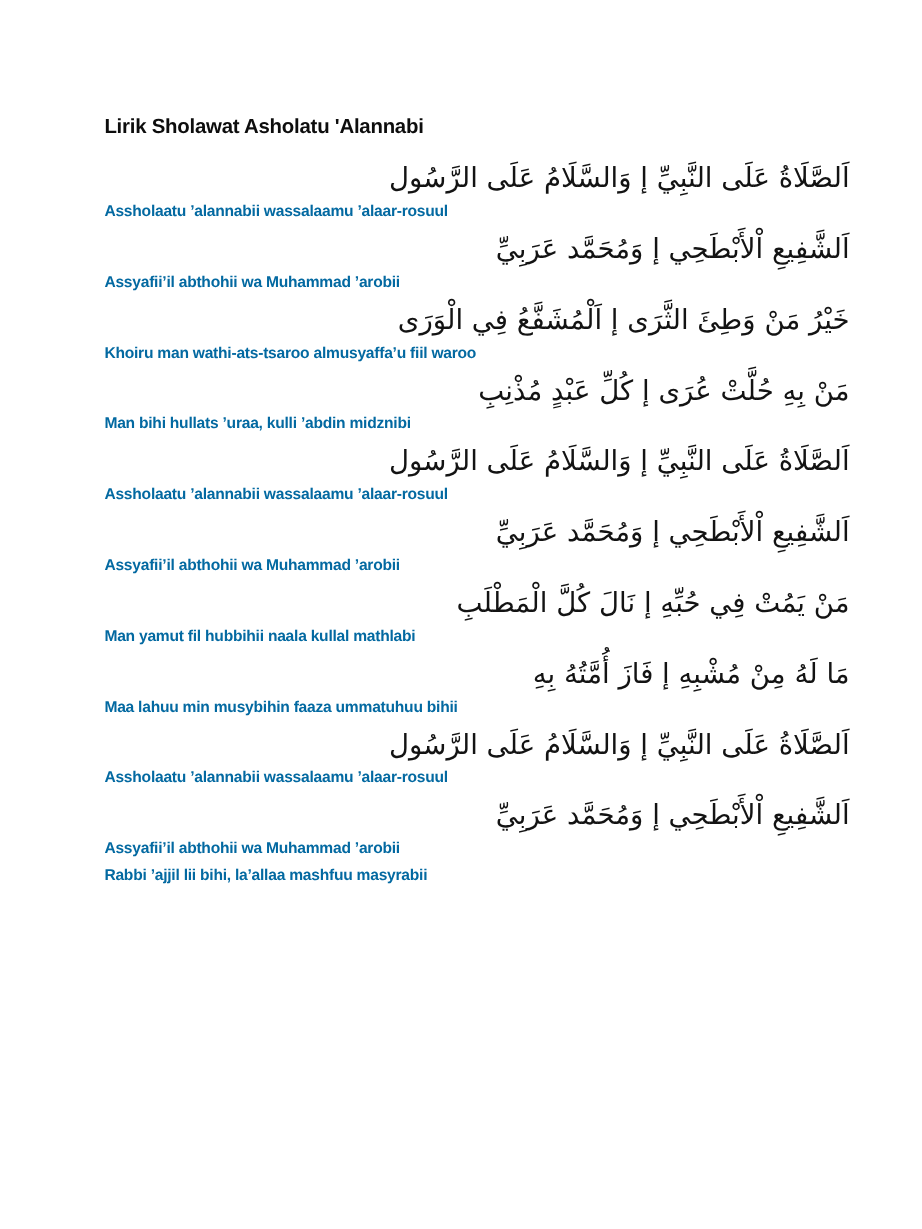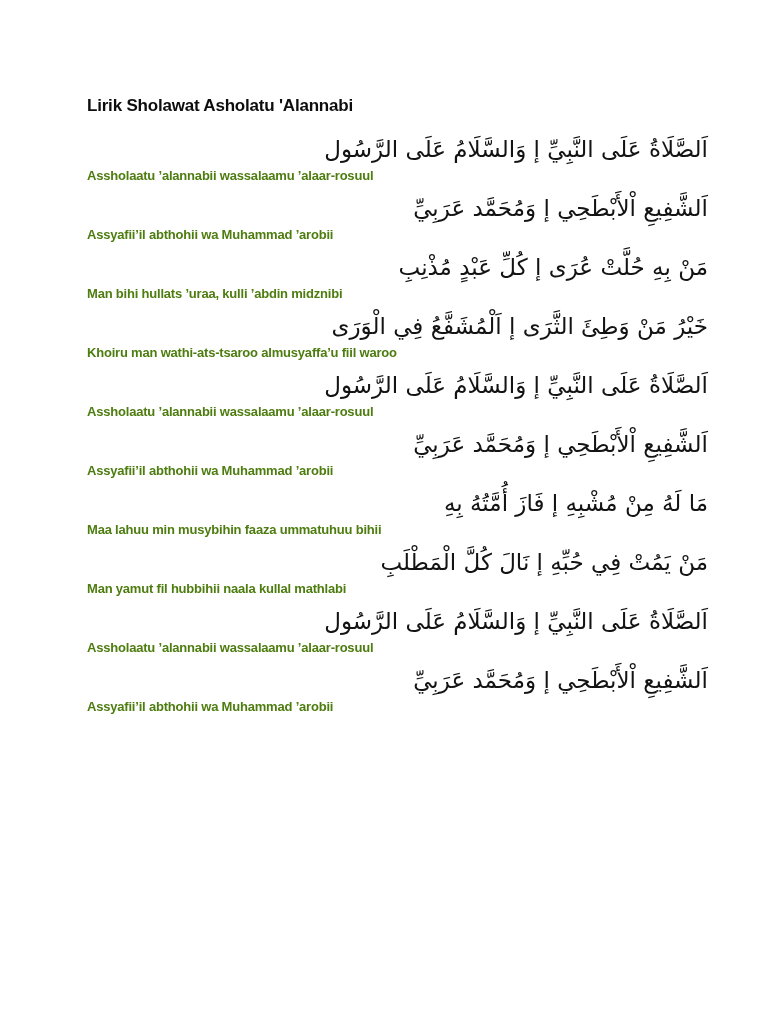--- a/index.html
+++ b/index.html
@@ -42,21 +42,21 @@
     text-align: right;
     unicode-bidi: isolate;
     white-space: nowrap;
   }
   .latin-line {
     font-family: "Liberation Sans", sans-serif;
     font-size: 13px;
     font-weight: 700;
     letter-spacing: -0.2px;
     line-height: 15px;
-    color: #4d7c0f;
+    color: #0369a1;
     white-space: nowrap;
   }
 </style>
 </head>
 <body>
 
 <div class="page">
   <h1 class="doc-title">Lirik Sholawat Asholatu 'Alannabi</h1>
 
   <div>
@@ -64,56 +64,57 @@
     <div class="arabic-line">اَلصَّلَاةُ عَلَى النَّبِيِّ إ وَالسَّلَامُ عَلَى الرَّسُول</div>
     <div class="latin-line">Assholaatu ’alannabii wassalaamu ’alaar-rosuul</div>
   </div>
 
   <div class="stanza">
     <div class="arabic-line">اَلشَّفِيعِ اْلأَبْطَحِي إ وَمُحَمَّد عَرَبِيِّ</div>
     <div class="latin-line">Assyafii’il abthohii wa Muhammad ’arobii</div>
   </div>
 
   <div class="stanza">
-    <div class="arabic-line">مَنْ بِهِ حُلَّتْ عُرَى إ كُلِّ عَبْدٍ مُذْنِبِ</div>
-    <div class="latin-line">Man bihi hullats ’uraa, kulli ’abdin midznibi</div>
+    <div class="arabic-line">خَيْرُ مَنْ وَطِئَ الثَّرَى إ اَلْمُشَفَّعُ فِي الْوَرَى</div>
+    <div class="latin-line">Khoiru man wathi-ats-tsaroo almusyaffa’u fiil waroo</div>
   </div>
 
   <div class="stanza">
-    <div class="arabic-line">خَيْرُ مَنْ وَطِئَ الثَّرَى إ اَلْمُشَفَّعُ فِي الْوَرَى</div>
-    <div class="latin-line">Khoiru man wathi-ats-tsaroo almusyaffa’u fiil waroo</div>
+    <div class="arabic-line">مَنْ بِهِ حُلَّتْ عُرَى إ كُلِّ عَبْدٍ مُذْنِبِ</div>
+    <div class="latin-line">Man bihi hullats ’uraa, kulli ’abdin midznibi</div>
   </div>
 
   <div class="stanza">
     <div class="arabic-line">اَلصَّلَاةُ عَلَى النَّبِيِّ إ وَالسَّلَامُ عَلَى الرَّسُول</div>
     <div class="latin-line">Assholaatu ’alannabii wassalaamu ’alaar-rosuul</div>
   </div>
 
   <div class="stanza">
     <div class="arabic-line">اَلشَّفِيعِ اْلأَبْطَحِي إ وَمُحَمَّد عَرَبِيِّ</div>
     <div class="latin-line">Assyafii’il abthohii wa Muhammad ’arobii</div>
   </div>
 
   <div class="stanza">
-    <div class="arabic-line">مَا لَهُ مِنْ مُشْبِهِ إ فَازَ أُمَّتُهُ بِهِ</div>
-    <div class="latin-line">Maa lahuu min musybihin faaza ummatuhuu bihii</div>
+    <div class="arabic-line">مَنْ يَمُتْ فِي حُبِّهِ إ نَالَ كُلَّ الْمَطْلَبِ</div>
+    <div class="latin-line">Man yamut fil hubbihii naala kullal mathlabi</div>
   </div>
 
   <div class="stanza">
-    <div class="arabic-line">مَنْ يَمُتْ فِي حُبِّهِ إ نَالَ كُلَّ الْمَطْلَبِ</div>
-    <div class="latin-line">Man yamut fil hubbihii naala kullal mathlabi</div>
+    <div class="arabic-line">مَا لَهُ مِنْ مُشْبِهِ إ فَازَ أُمَّتُهُ بِهِ</div>
+    <div class="latin-line">Maa lahuu min musybihin faaza ummatuhuu bihii</div>
   </div>
 
   <div class="stanza">
     <div class="arabic-line">اَلصَّلَاةُ عَلَى النَّبِيِّ إ وَالسَّلَامُ عَلَى الرَّسُول</div>
     <div class="latin-line">Assholaatu ’alannabii wassalaamu ’alaar-rosuul</div>
   </div>
 
   <div class="stanza">
     <div class="arabic-line">اَلشَّفِيعِ اْلأَبْطَحِي إ وَمُحَمَّد عَرَبِيِّ</div>
     <div class="latin-line">Assyafii’il abthohii wa Muhammad ’arobii</div>
   </div>
 
 
   <div class="stanza">
+    <div class="latin-line">Rabbi ’ajjil lii bihi, la’allaa mashfuu masyrabii</div>
   </div>
 </div>
 </div>
 
 </body></html>

